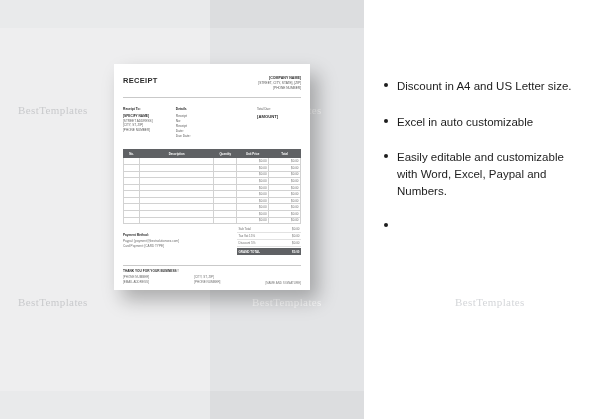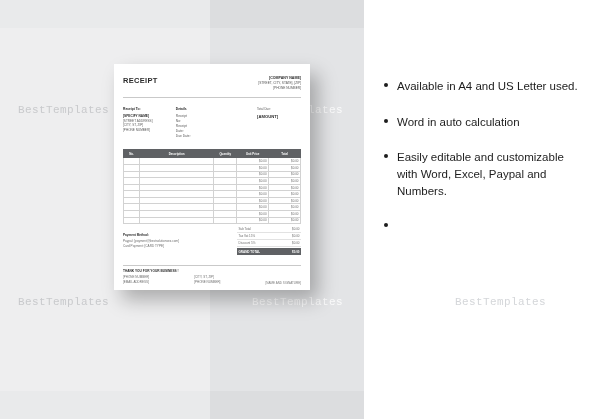--- a/index.html
+++ b/index.html
@@ -44,21 +44,21 @@
     left: 0; top: 28px;
     width: 364px; height: 363px;
     background: rgba(255,255,255,0.22);
   }
   
   .wm {
     position: absolute;
     color: rgba(255,255,255,0.75);
     font-size: 11px;
     letter-spacing: 0.4px;
-    font-family: Liberation Mono, monospace;
+    font-family: Liberation Serif, serif;
     user-select: none;
     white-space: nowrap;
   }
   .wm.dark { color: rgba(170,172,175,0.55); }
   .wm1 { left: 18px;  top: 104px; }
   .wm2 { left: 18px;  top: 296px; }
   .wm3 { left: 252px; top: 104px; color: rgba(255,255,255,0.85); }
   .wm4 { left: 252px; top: 296px; color: rgba(255,255,255,0.85); }
   .wm5 { left: 455px; top: 296px; color: rgba(205,207,210,0.85); }
 
@@ -415,25 +415,25 @@
         </div>
         <div class="footer-sign">[NAME AND SIGNATURE]</div>
       </div>
 
     </div>
   </div>
 
   <div class="bullets">
     <div class="bullet">
       <span class="dot"></span>
-      <span class="btext">Available in A4 and US Letter used.</span>
+      <span class="btext">Discount in A4 and US Letter size.</span>
     </div>
     <div class="bullet">
       <span class="dot"></span>
-      <span class="btext">Word in auto calculation</span>
+      <span class="btext">Excel in auto customizable</span>
     </div>
     <div class="bullet">
       <span class="dot"></span>
       <span class="btext">Easily editable and customizable with Word, Excel, Paypal and Numbers.</span>
     </div>
     <div class="bullet">
       <span class="dot"></span>
     </div>
   </div>
 

